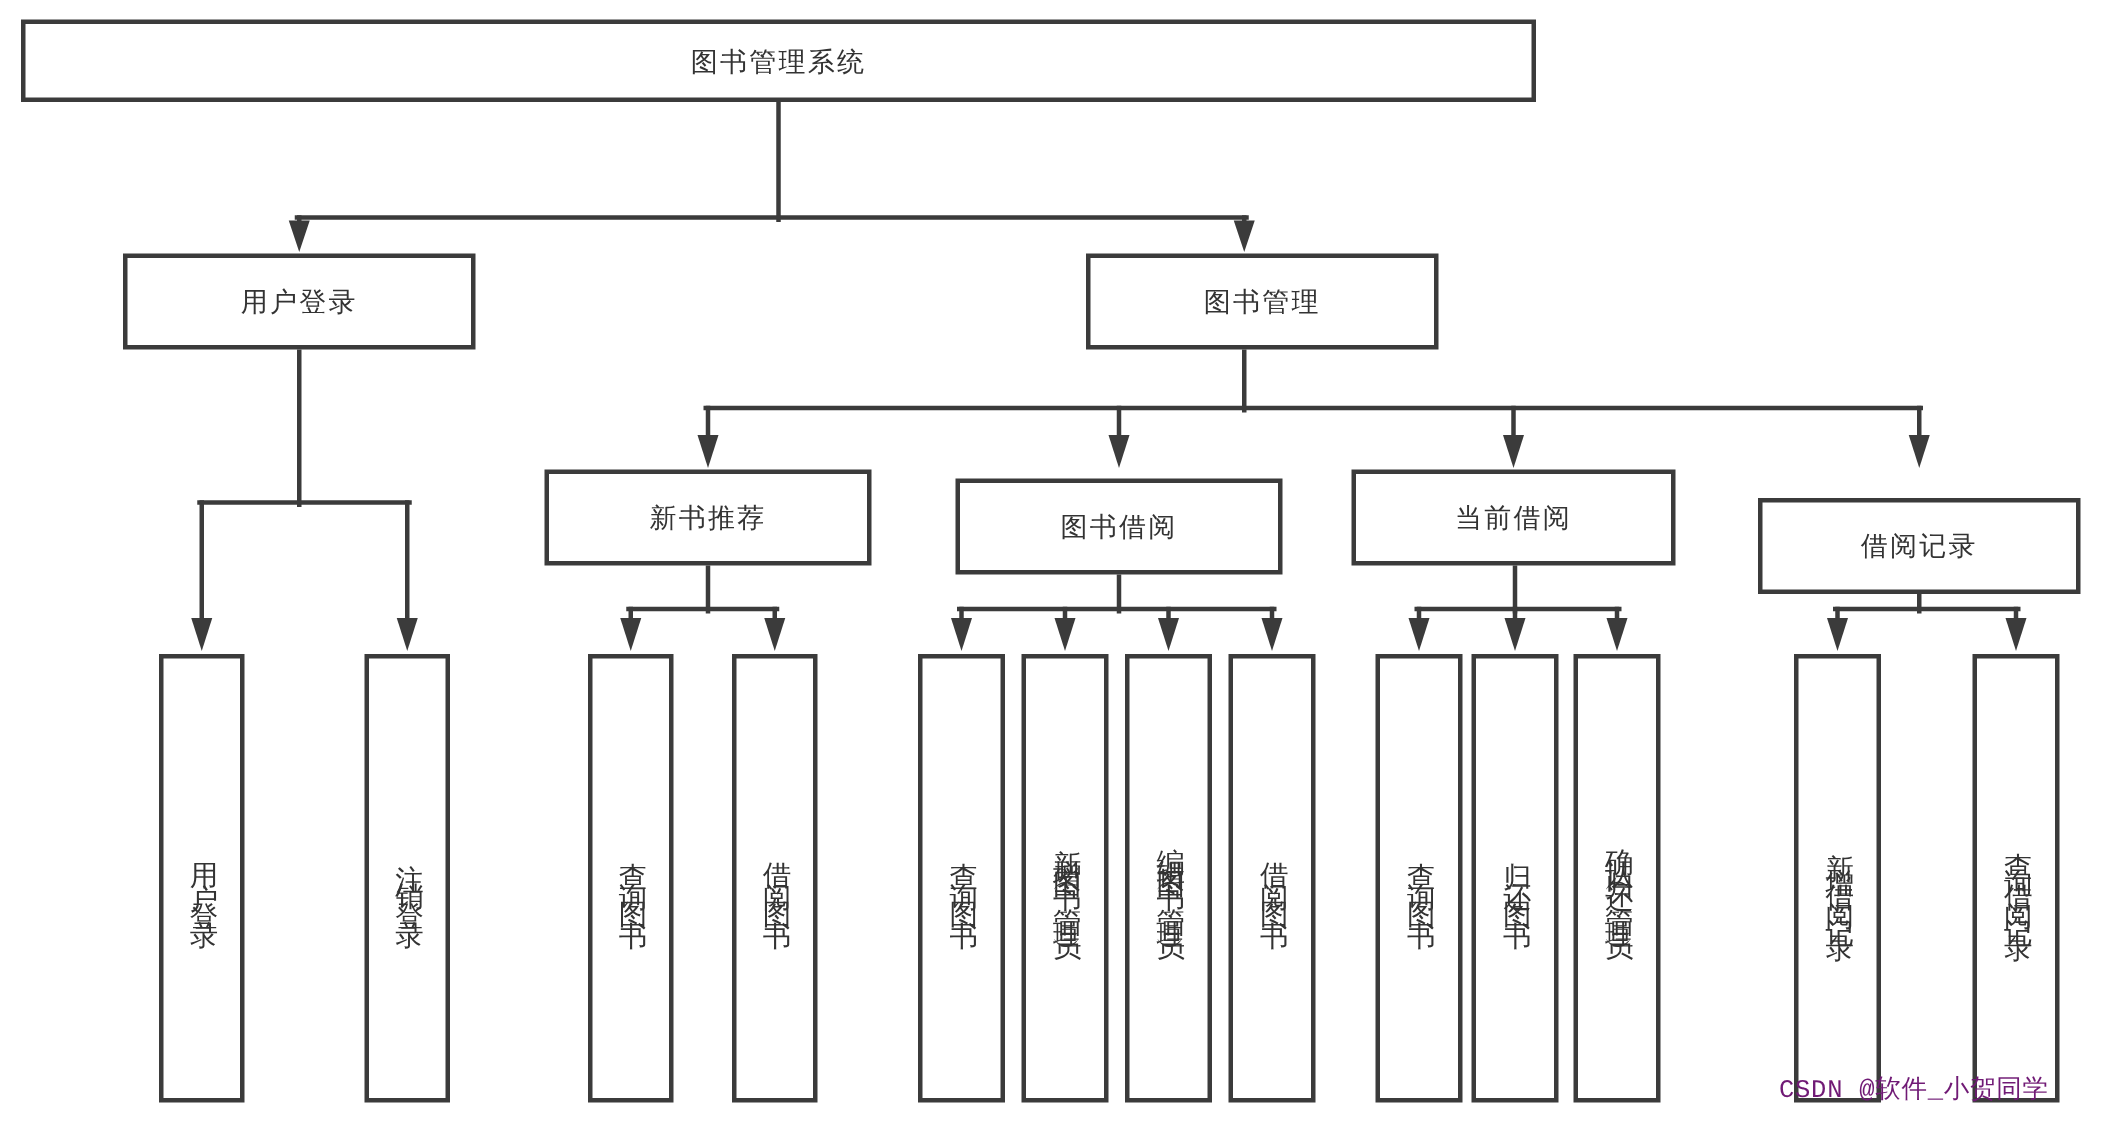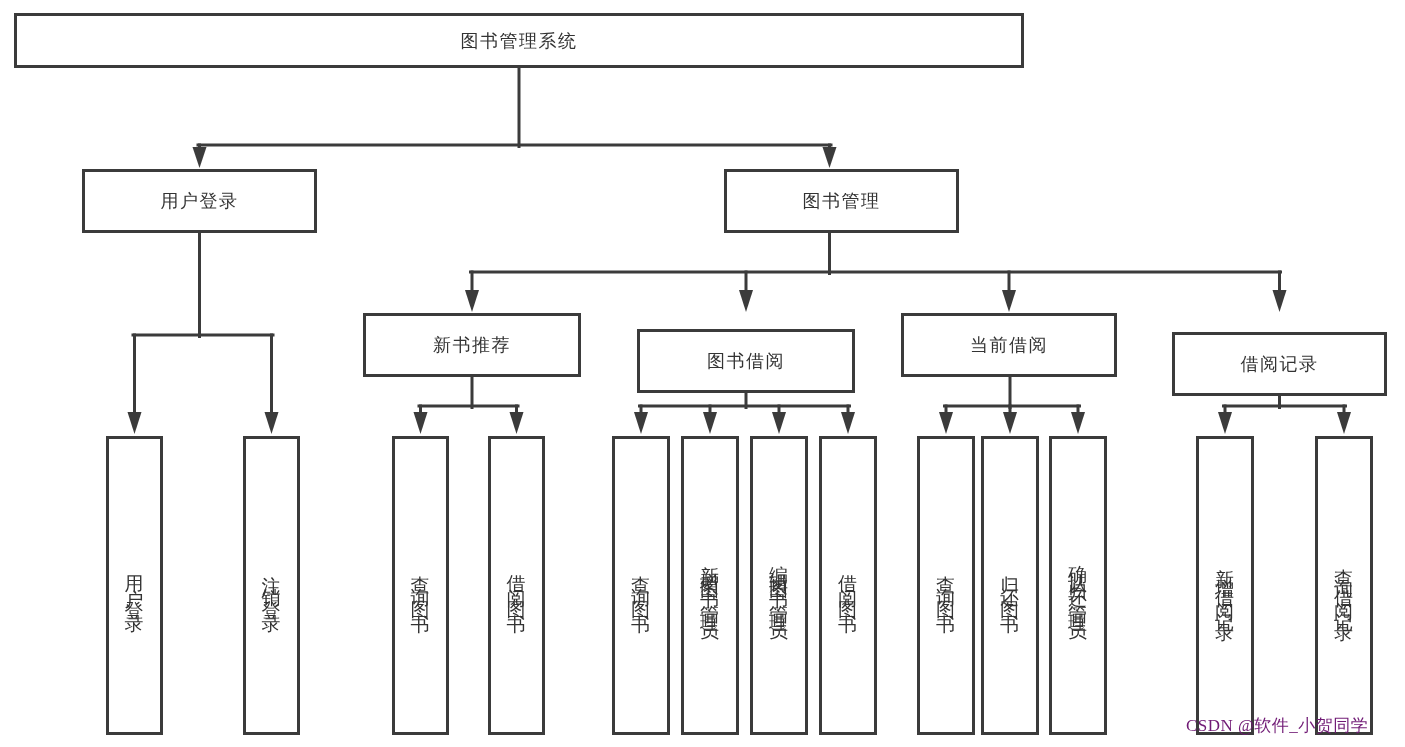--- a/index.html
+++ b/index.html
@@ -1,18 +1,18 @@
 <!DOCTYPE html>
 <html><head>
 <meta charset="utf-8">
 <style>
   html,body{margin:0;padding:0;background:#fff;}
   .canvas{
     position:relative;width:1405px;height:747px;background:#ffffff;overflow:hidden;
-    font-family:Liberation Serif, serif;color:#333333;
+    font-family:Liberation Mono, monospace;color:#333333;
   }
   svg.wires{position:absolute;left:0;top:0;width:1405px;height:747px;}
   svg.wires line{stroke:#3b3b3b;stroke-width:3;stroke-linecap:square;}
   svg.wires polygon{fill:#3b3b3b;}
   .node{
     position:absolute;box-sizing:border-box;background:#ffffff;
     border:3px solid #3b3b3b;display:flex;align-items:center;justify-content:center;
     font-size:18px;letter-spacing:1.5px;z-index:2;
   }
   .leaf{top:436px;height:299px;}
@@ -22,21 +22,21 @@
   }
   .leaf.mid .vtext{letter-spacing:11px;}
   .leaf.tight .vtext{letter-spacing:8px;}
   
   #n-root{left:14px;top:13px;width:1010px;height:55px;}
   
   #n-user-login{left:82px;top:169px;width:235px;height:64px;}
   #n-book-mgmt{left:712px;top:169px;width:235px;height:64px;margin-left:12px;}
   
   #n-new-rec {left:363px;top:313px;width:218px;height:64px;}
-  #n-borrow  {left:637px;top:329px;width:218px;height:64px;}
+  #n-borrow  {left:637px;top:319px;width:218px;height:64px;}
   #n-current {left:901px;top:313px;width:216px;height:64px;}
   #n-records {left:1172px;top:313px;width:215px;height:64px;margin-top:19px;}
   
   #l-1{left:106px;width:57px;}  #l-2{left:243px;width:57px;}
   #l-3{left:392px;width:57px;}  #l-4{left:488px;width:57px;}
   #l-5{left:612px;width:58px;}  #l-6{left:681px;width:58px;}
   #l-7{left:750px;width:58px;}  #l-8{left:819px;width:58px;}
   #l-9{left:917px;width:58px;}  #l-10{left:981px;width:58px;}  #l-11{left:1049px;width:58px;}
   #l-12{left:1196px;width:58px;} #l-13{left:1315px;width:58px;}
   .watermark{

